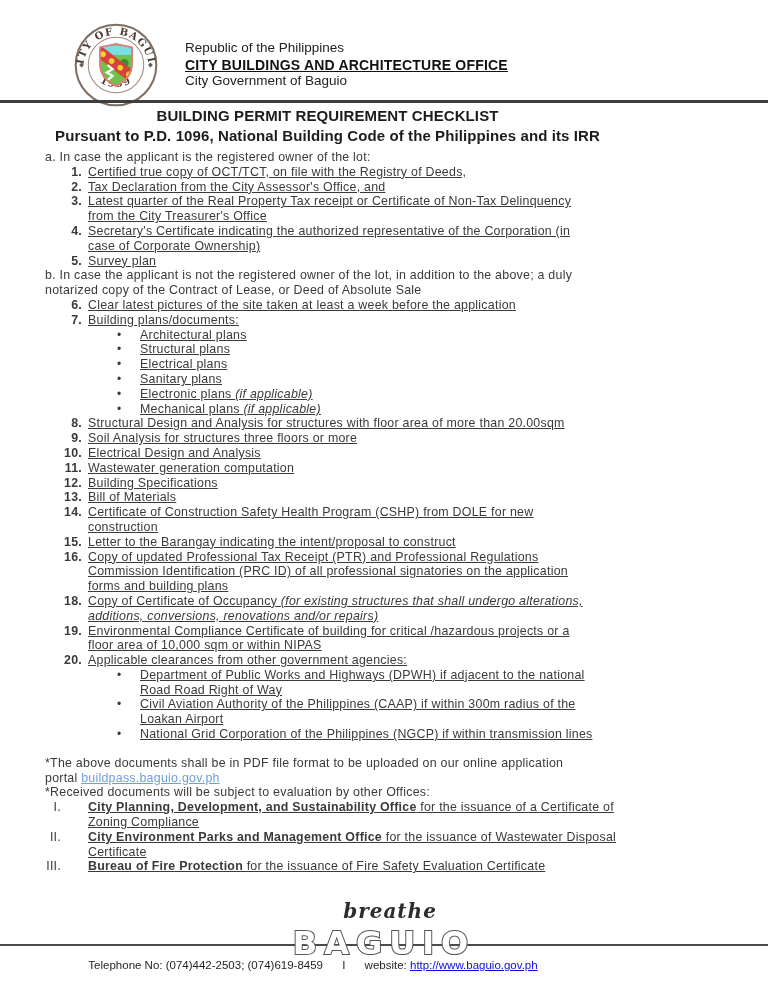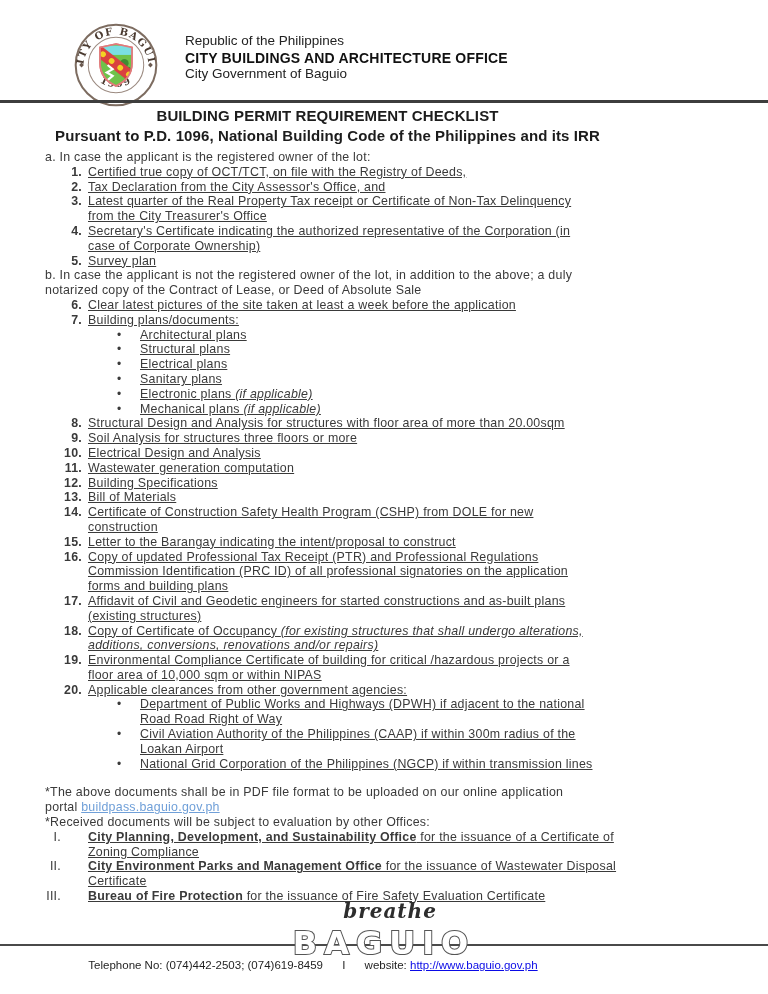--- a/index.html
+++ b/index.html
@@ -1,23 +1,23 @@
 <!DOCTYPE html>
 <html><head>
 <meta charset="utf-8">
 <style>
   html,body{margin:0;padding:0;background:#ffffff;}
   .page{position:relative;width:768px;height:994px;background:#ffffff;overflow:hidden;
         font-family:"Liberation Sans",sans-serif;color:#3a3a3a;}
 
   
   .seal{position:absolute;left:74px;top:23px;width:84px;height:84px;}
-  .agency{position:absolute;left:185px;top:33px;line-height:16.5px;}
+  .agency{position:absolute;left:185px;top:40px;line-height:16.5px;}
   .agency .l1,.agency .l3{font-size:13.5px;color:#222;}
-  .agency .l2{font-size:14px;font-weight:bold;color:#111;letter-spacing:.2px;}
+  .agency .l2{font-size:14px;font-weight:bold;color:#111;letter-spacing:.2px;text-decoration:underline;}
   .top-rule{position:absolute;left:0;top:100px;width:768px;height:3px;background:#3d3d3d;}
 
   
   .titles{position:absolute;left:0;top:106px;width:655px;text-align:center;
           font-weight:bold;color:#1c1c1c;font-size:15px;line-height:19.5px;letter-spacing:.1px;}
 
   
   .checklist{position:absolute;left:45px;top:150px;width:682px;
              font-size:12.4px;line-height:14.8px;letter-spacing:.25px;white-space:pre-wrap;}
   .blk{display:flex;align-items:flex-start;}
@@ -96,22 +96,21 @@
     <div>BUILDING PERMIT REQUIREMENT CHECKLIST</div>
     <div>Pursuant to P.D. 1096, National Building Code of the Philippines and its IRR</div>
   </div>
 
   <div class="checklist"><div class="blk para"><span>a. In case the applicant is the registered owner of the lot:</span></div><div class="blk item"><span class="num">1.</span><span class="txt"><span>Certified true copy of OCT/TCT, on file with the Registry of Deeds,</span></span></div><div class="blk item"><span class="num">2.</span><span class="txt"><span>Tax Declaration from the City Assessor's Office, and</span></span></div><div class="blk item"><span class="num">3.</span><span class="txt"><span>Latest quarter of the Real Property Tax receipt or Certificate of Non-Tax Delinquency
 from the City Treasurer's Office</span></span></div><div class="blk item"><span class="num">4.</span><span class="txt"><span>Secretary's Certificate indicating the authorized representative of the Corporation (in
 case of Corporate Ownership)</span></span></div><div class="blk item"><span class="num">5.</span><span class="txt"><span>Survey plan</span></span></div><div class="blk para"><span>b. In case the applicant is not the registered owner of the lot, in addition to the above; a duly
 notarized copy of the Contract of Lease, or Deed of Absolute Sale</span></div><div class="blk item"><span class="num">6.</span><span class="txt"><span>Clear latest pictures of the site taken at least a week before the application</span></span></div><div class="blk item"><span class="num">7.</span><span class="txt"><span>Building plans/documents:</span></span></div><div class="blk bullet"><span class="dot">•</span><span class="txt"><span>Architectural plans</span></span></div><div class="blk bullet"><span class="dot">•</span><span class="txt"><span>Structural plans</span></span></div><div class="blk bullet"><span class="dot">•</span><span class="txt"><span>Electrical plans</span></span></div><div class="blk bullet"><span class="dot">•</span><span class="txt"><span>Sanitary plans</span></span></div><div class="blk bullet"><span class="dot">•</span><span class="txt"><span>Electronic plans </span><span class="i">(if applicable)</span></span></div><div class="blk bullet"><span class="dot">•</span><span class="txt"><span>Mechanical plans </span><span class="i">(if applicable)</span></span></div><div class="blk item"><span class="num">8.</span><span class="txt"><span>Structural Design and Analysis for structures with floor area of more than 20.00sqm</span></span></div><div class="blk item"><span class="num">9.</span><span class="txt"><span>Soil Analysis for structures three floors or more</span></span></div><div class="blk item"><span class="num">10.</span><span class="txt"><span>Electrical Design and Analysis</span></span></div><div class="blk item"><span class="num">11.</span><span class="txt"><span>Wastewater generation computation</span></span></div><div class="blk item"><span class="num">12.</span><span class="txt"><span>Building Specifications</span></span></div><div class="blk item"><span class="num">13.</span><span class="txt"><span>Bill of Materials</span></span></div><div class="blk item"><span class="num">14.</span><span class="txt"><span>Certificate of Construction Safety Health Program (CSHP) from DOLE for new
 construction</span></span></div><div class="blk item"><span class="num">15.</span><span class="txt"><span>Letter to the Barangay indicating the intent/proposal to construct</span></span></div><div class="blk item"><span class="num">16.</span><span class="txt"><span>Copy of updated Professional Tax Receipt (PTR) and Professional Regulations
 Commission Identification (PRC ID) of all professional signatories on the application
-forms and building plans</span></span></div><div class="blk item"><span class="num">17.</span><span class="txt"><span>Affidavit of Civil and Geodetic engineers for started constructions and as-built plans
-(existing structures)</span></span></div><div class="blk item"><span class="num">18.</span><span class="txt"><span>Copy of Certificate of Occupancy </span><span class="i">(for existing structures that shall undergo alterations,
+forms and building plans</span></span></div><div class="blk item"><span class="num">18.</span><span class="txt"><span>Copy of Certificate of Occupancy </span><span class="i">(for existing structures that shall undergo alterations,
 additions, conversions, renovations and/or repairs)</span></span></div><div class="blk item"><span class="num">19.</span><span class="txt"><span>Environmental Compliance Certificate of building for critical /hazardous projects or a
 floor area of 10,000 sqm or within NIPAS</span></span></div><div class="blk item"><span class="num">20.</span><span class="txt"><span>Applicable clearances from other government agencies:</span></span></div><div class="blk bullet"><span class="dot">•</span><span class="txt"><span>Department of Public Works and Highways (DPWH) if adjacent to the national
 Road Road Right of Way</span></span></div><div class="blk bullet"><span class="dot">•</span><span class="txt"><span>Civil Aviation Authority of the Philippines (CAAP) if within 300m radius of the
 Loakan Airport</span></span></div><div class="blk bullet"><span class="dot">•</span><span class="txt"><span>National Grid Corporation of the Philippines (NGCP) if within transmission lines</span></span></div><div class="blk spacer"></div><div class="blk para"><span>*The above documents shall be in PDF file format to be uploaded on our online application
 portal </span><a href="#" class="portal-link" style="color: rgb(111, 159, 216);">buildpass.baguio.gov.ph</a></div><div class="blk para"><span>*Received documents will be subject to evaluation by other Offices:</span></div><div class="blk roman"><span class="num">I.</span><span class="txt"><span class="b">City Planning, Development, and Sustainability Office</span><span> for the issuance of a Certificate of
 Zoning Compliance</span></span></div><div class="blk roman"><span class="num">II.</span><span class="txt"><span class="b">City Environment Parks and Management Office</span><span> for the issuance of Wastewater Disposal
 Certificate</span></span></div><div class="blk roman"><span class="num">III.</span><span class="txt"><span class="b">Bureau of Fire Protection</span><span> for the issuance of Fire Safety Evaluation Certificate</span></span></div></div>
 
   <div class="breathe">breathe</div>
   <div class="footer-rule"></div>

